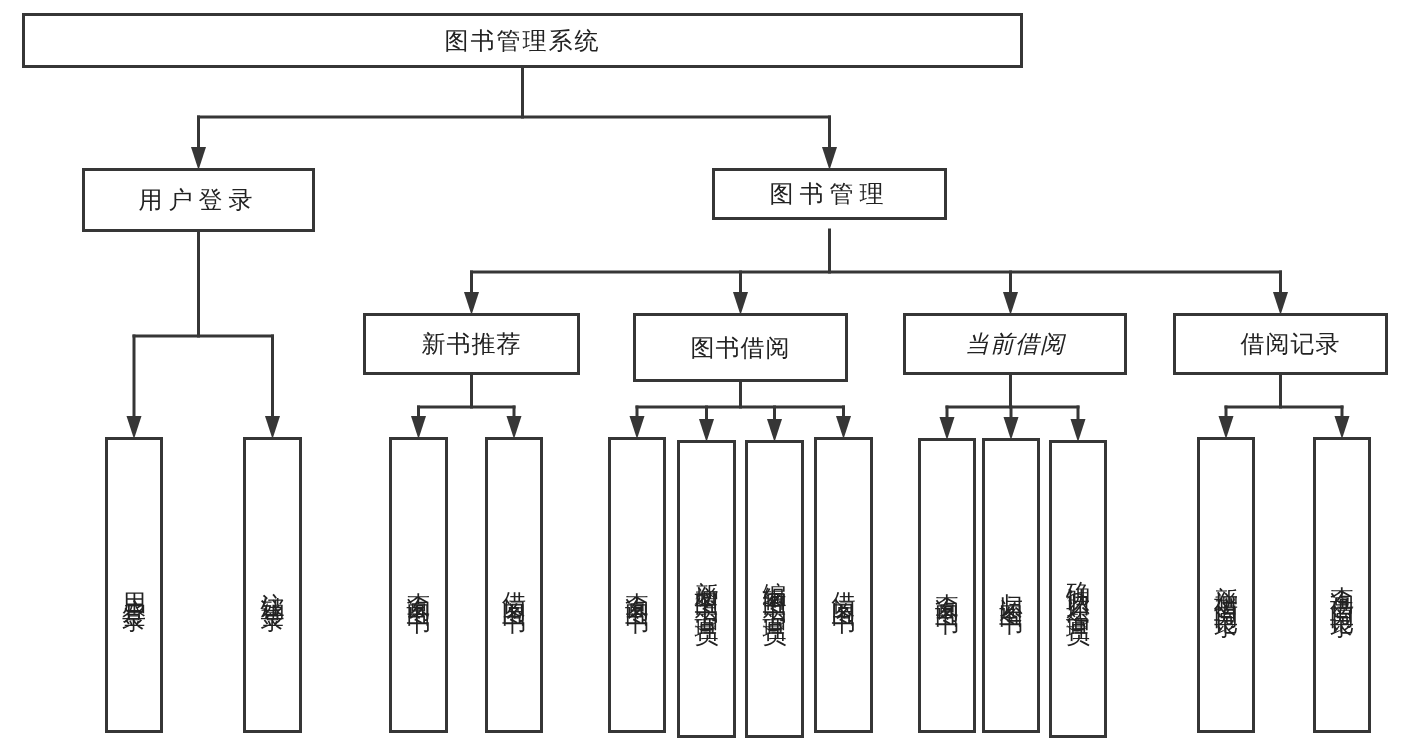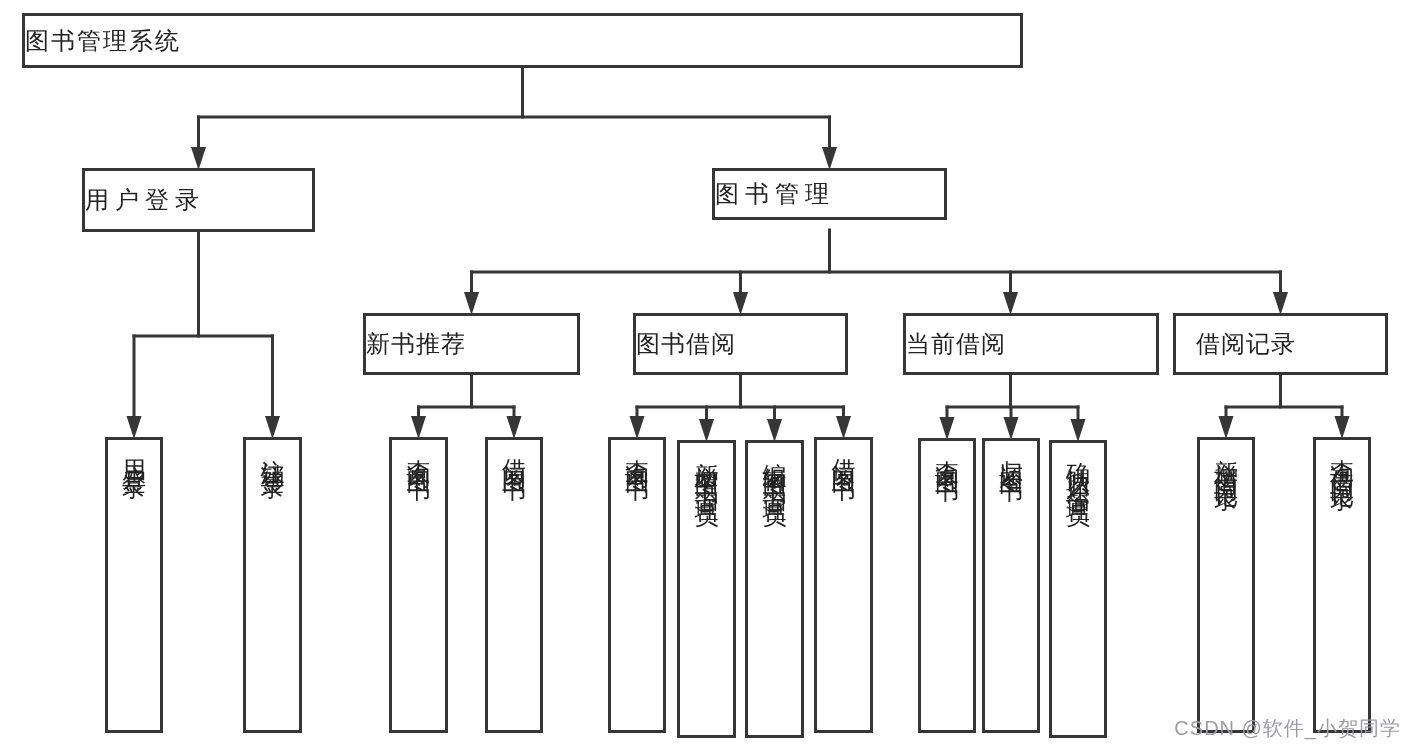--- a/index.html
+++ b/index.html
@@ -17,21 +17,21 @@
     width: 1405px; height: 747px;
   }
   .node {
     position: absolute;
     box-sizing: border-box;
     border: 3px solid var(--line, #363636);
     background: #ffffff;
     color: var(--text, #222222);
     display: flex;
     align-items: center;
-    justify-content: flex-start;
+    justify-content: center;
     font-size: 24px;
     line-height: 1;
     white-space: nowrap;
   }
   .node.lvl-root { letter-spacing: 2px; }
   .node.lvl2     { letter-spacing: 6px; }
   .node.lvl3     { letter-spacing: 1px; }
   .node.v-node {
     writing-mode: vertical-rl;
     text-orientation: mixed;
@@ -125,36 +125,36 @@
       </div>
       <div class="node h-node lvl3" style="left: 363px; top: 313px; width: 217px; height: 62px;">
         <span>新书推荐</span>
       </div>
       <div class="node v-node" style="left: 389px; top: 437px; width: 59px; height: 296px;">
         <span>查询图书</span>
       </div>
       <div class="node v-node" style="left: 485px; top: 437px; width: 58px; height: 296px;">
         <span>借阅图书</span>
       </div>
-      <div class="node h-node lvl3" style="left: 633px; top: 313px; width: 215px; height: 62px;">
+      <div class="node h-node lvl3" style="left: 633px; top: 313px; width: 215px; height: 69px;">
         <span>图书借阅</span>
       </div>
       <div class="node v-node" style="left: 608px; top: 437px; width: 58px; height: 296px;">
         <span>查询图书</span>
       </div>
       <div class="node v-node" style="left: 677px; top: 440px; width: 59px; height: 298px;">
         <span>新增图书（管理员）</span>
       </div>
       <div class="node v-node" style="left: 745px; top: 440px; width: 59px; height: 298px;">
         <span>编辑图书（管理员）</span>
       </div>
       <div class="node v-node" style="left: 814px; top: 437px; width: 59px; height: 296px;">
         <span>借阅图书</span>
       </div>
-      <div class="node h-node lvl3" style="left: 903px; top: 313px; width: 256px; height: 62px;">
+      <div class="node h-node lvl3" style="left: 903px; top: 313px; width: 224px; height: 62px; font-style: italic;">
         <span>当前借阅</span>
       </div>
       <div class="node v-node" style="left: 918px; top: 438px; width: 58px; height: 295px;">
         <span>查询图书</span>
       </div>
       <div class="node v-node" style="left: 982px; top: 438px; width: 58px; height: 295px;">
         <span>归还图书</span>
       </div>
       <div class="node v-node" style="left: 1049px; top: 440px; width: 58px; height: 298px;">
         <span>确认归还（管理员）</span>
@@ -162,14 +162,13 @@
       <div class="node h-node lvl3" style="left: 1173px; top: 313px; width: 215px; height: 62px; padding-left: 20px;">
         <span>借阅记录</span>
       </div>
       <div class="node v-node" style="left: 1197px; top: 437px; width: 58px; height: 296px;">
         <span>新增借阅记录</span>
       </div>
       <div class="node v-node" style="left: 1313px; top: 437px; width: 58px; height: 296px;">
         <span>查询借阅记录</span>
       </div>
     </div>
-  <div class="watermark">CSDN @软件_小贺同学</div>
 </div>
 
 </body></html>

